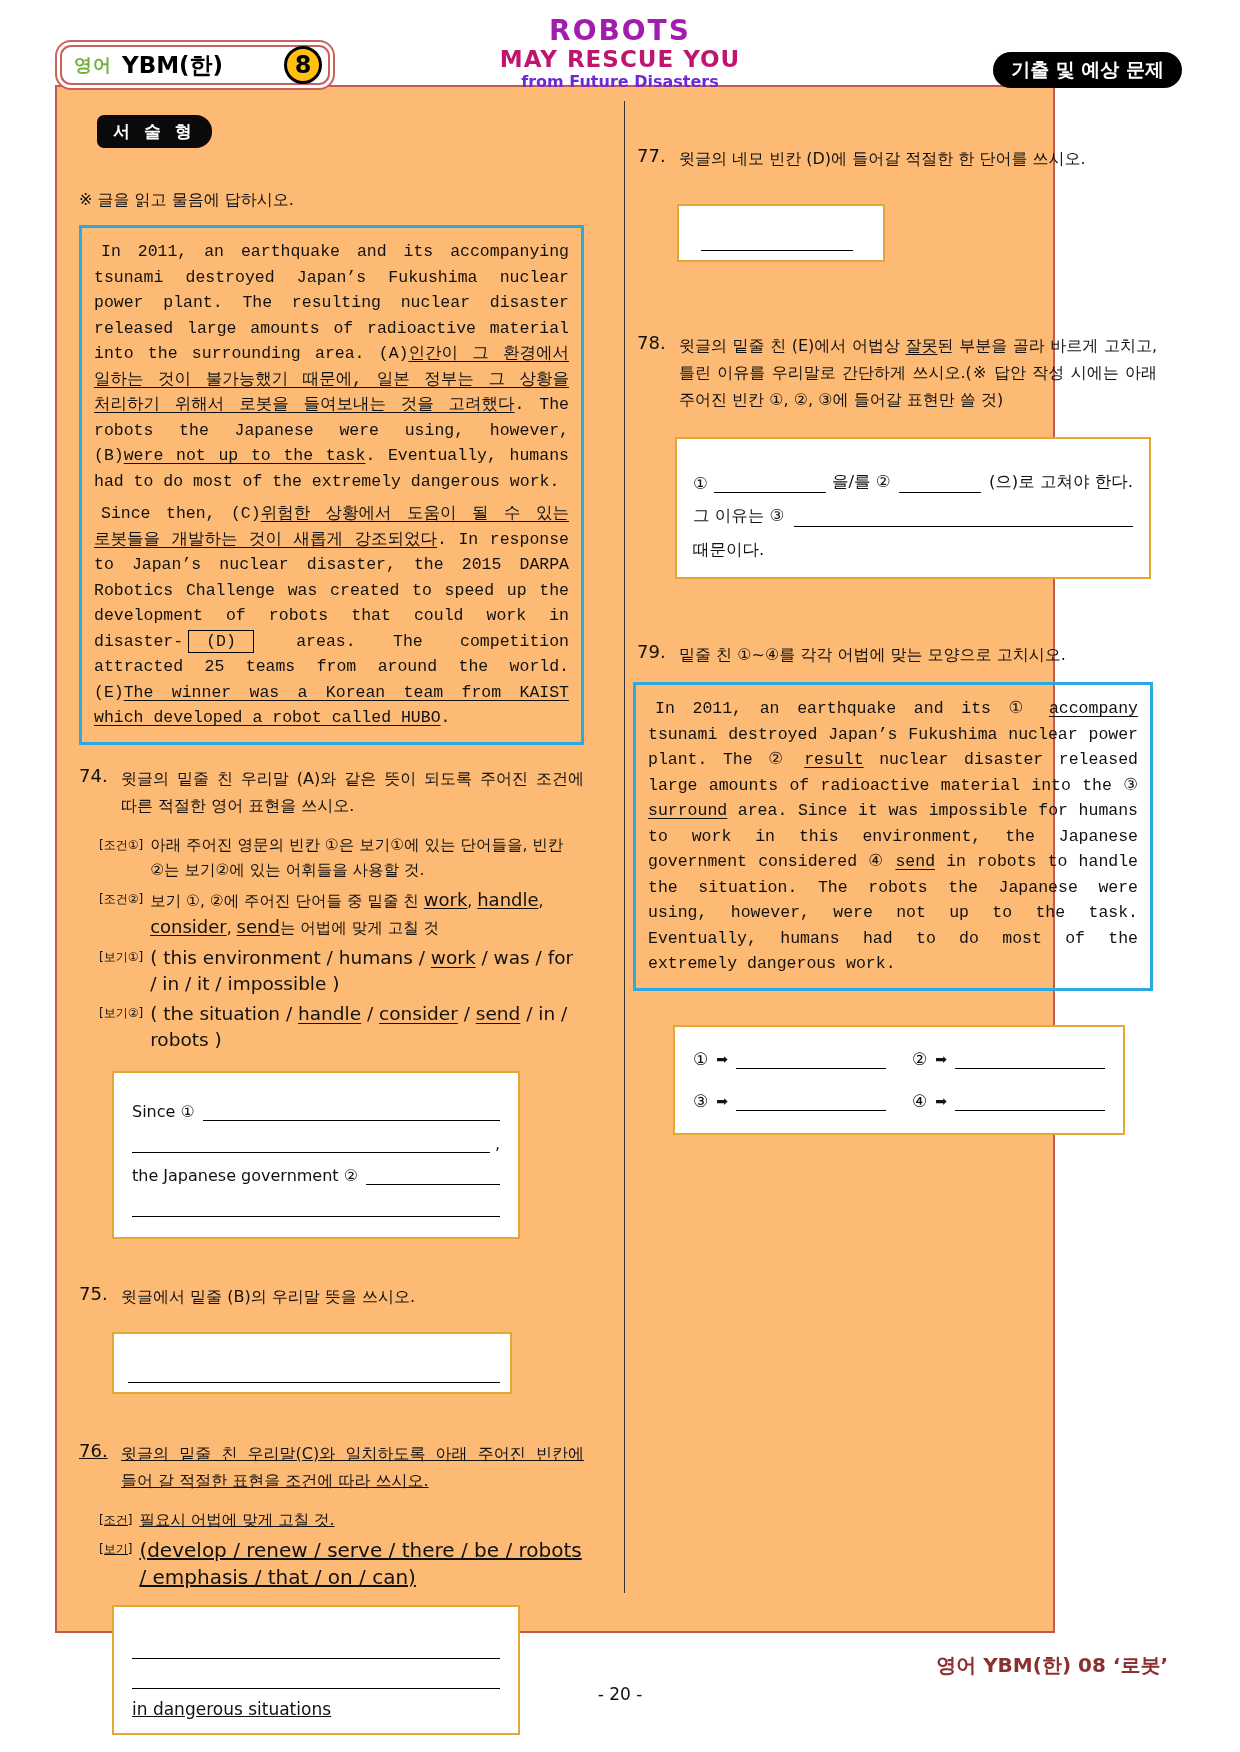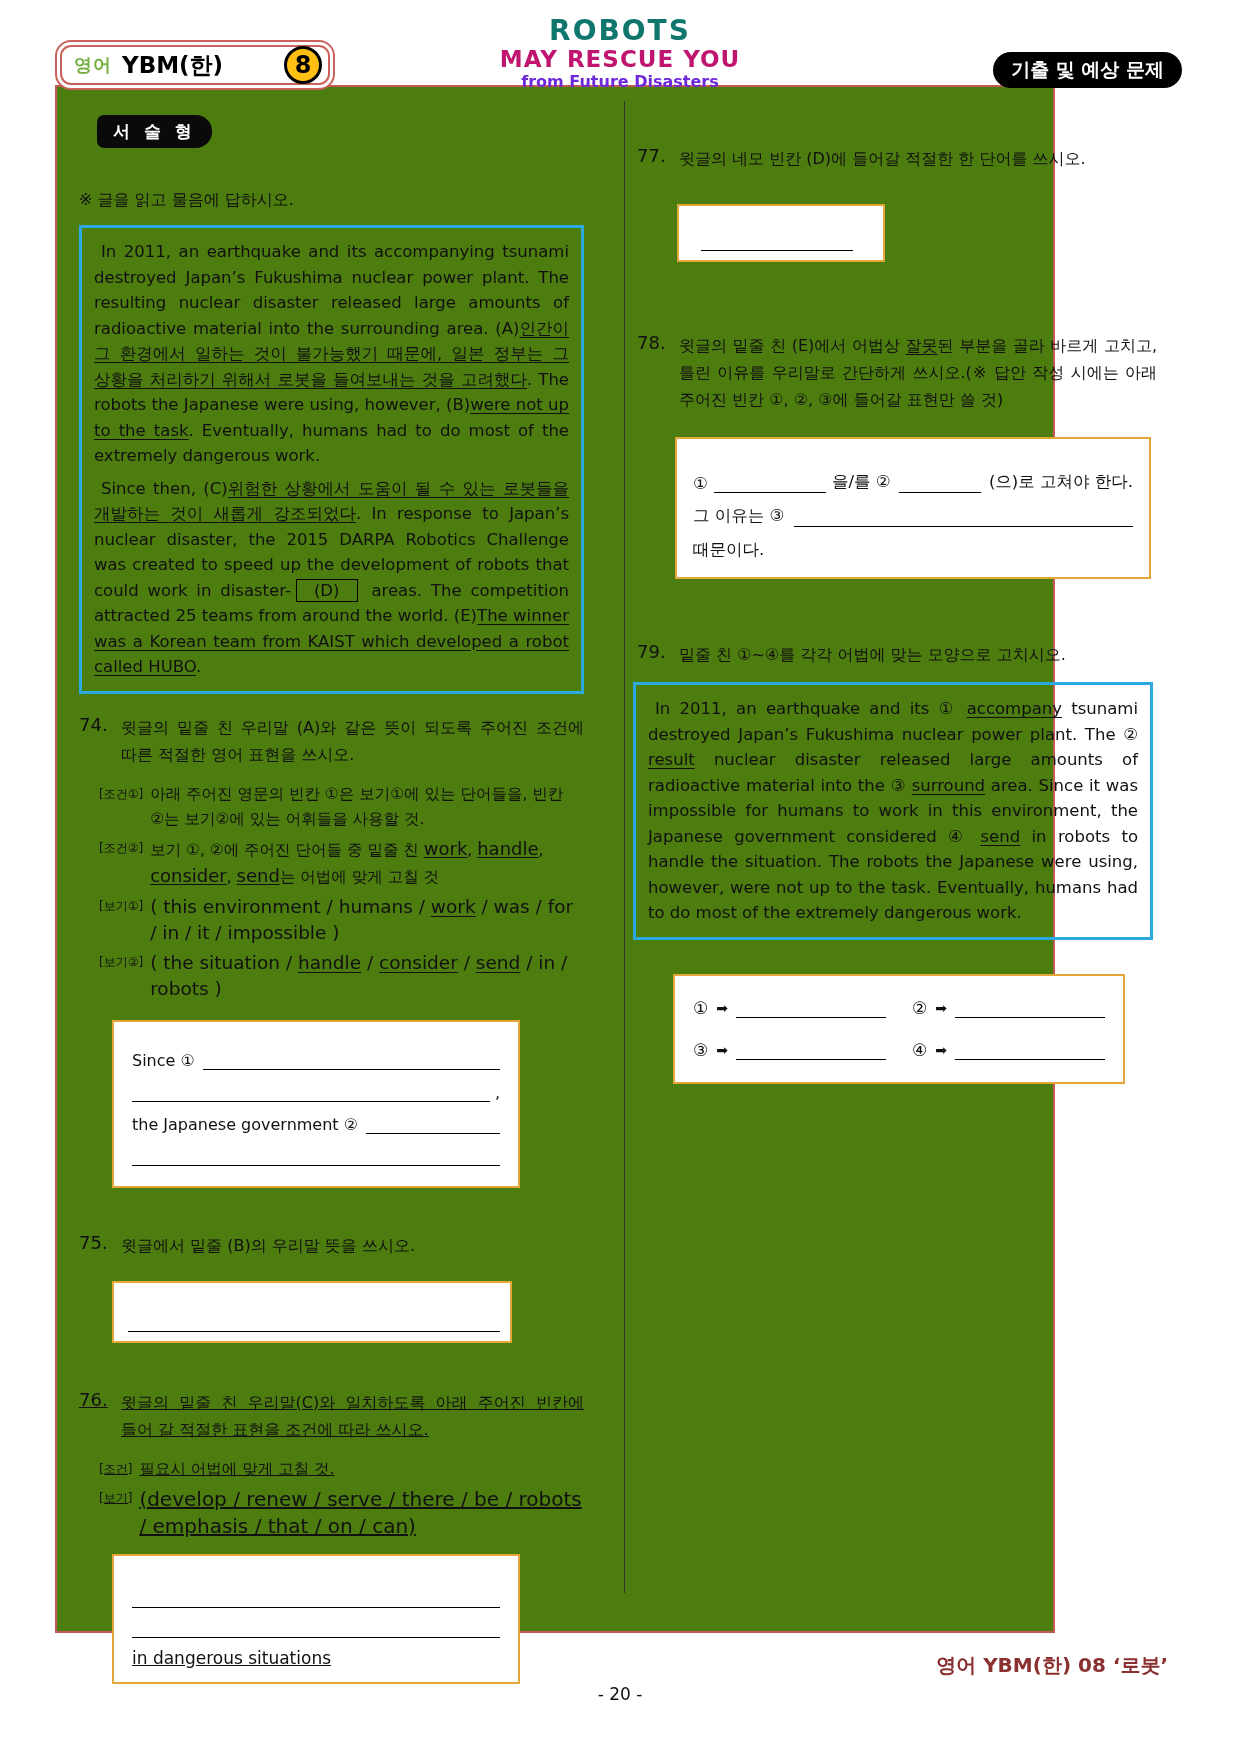--- a/index.html
+++ b/index.html
@@ -10,42 +10,42 @@
   .hbadge { position:absolute; left:55px; top:40px; width:280px; height:50px;
             border:2px solid #c9625b; border-radius:16px; padding:3px; background:#fff; z-index:5; }
   .hbadge-inner { height:100%; border:2px solid #c9625b; border-radius:11px;
                   display:flex; align-items:center; padding:0 6px 0 12px; }
   .subject { color:#76b043; font-weight:bold; font-size:18px; margin-right:10px; letter-spacing:1px; }
   .book { color:#000; font-weight:bold; font-size:23px; }
   .unit-circle { margin-left:auto; width:38px; height:38px; border-radius:50%;
                  background:#ffc013; border:3px solid #000; display:flex; align-items:center;
                  justify-content:center; font-size:24px; font-weight:bold; color:#000; }
   .logo { position:absolute; left:50%; top:16px; transform:translateX(-50%); text-align:center; z-index:5; }
-  .logo-l1 { font-size:28px; font-weight:bold; letter-spacing:2px; color:#0f766e; line-height:30px; }
+  .logo-l1 { font-size:28px; font-weight:bold; letter-spacing:2px; color:#a21caf; line-height:30px; }
   .logo-l2 { font-size:23px; font-weight:bold; letter-spacing:1px; color:#c0156f; line-height:26px; }
   .logo-l3 { font-size:16px; font-weight:bold; color:#6d28d9; line-height:20px; }
   .exam-badge { position:absolute; right:58px; top:52px; background:#000; color:#fff;
                 font-size:19px; font-weight:bold; padding:5px 18px; border-radius:19px; z-index:5; }
 
   
   .frame { position:absolute; left:55px; top:85px; width:1000px; height:1548px;
-           border:2px solid #c05a52; background:#4d7c0f; }
+           border:2px solid #c05a52; background:#fdba74; }
   .divider { position:absolute; left:567px; top:14px; width:1px; height:1492px; background:#333; }
 
   .col-left  { position:absolute; left:22px; top:28px;  width:505px; }
   .col-right { position:absolute; left:580px; top:58px; width:520px; }
 
   .sect-badge { display:inline-block; margin-left:18px; background:#0a0a0a; color:#fff;
                 font-size:17px; font-weight:bold; letter-spacing:4px; padding:5px 16px;
                 border-radius:7px 16px 16px 7px; }
   .instruction { margin-top:42px; font-size:16px; }
 
   .passage-box { margin-top:14px; border:3px solid #2ca9e1; padding:11px 12px;
                  font-size:16.5px; line-height:25.5px; text-align:justify; }
-  .passage-box p { text-indent:7px; word-break:keep-all; }
+  .passage-box p { text-indent:7px; word-break:keep-all;font-family:Liberation Mono, monospace; }
   .passage-box p + p { margin-top:7px; }
   .u { text-decoration:underline; text-underline-offset:3px; }
   .dbox { border:1.5px solid #000; padding:0 17px; margin:0 5px; display:inline-block;
           text-indent:0; line-height:21px; }
 
   .q-row { display:flex; margin-top:0; }
   .q-num { font-size:18px; min-width:42px; }
   .q-text { flex:1; font-size:16px; line-height:27px; text-align:justify; word-break:keep-all; }
 
   .cond-list { margin:14px 0 0 20px; }

